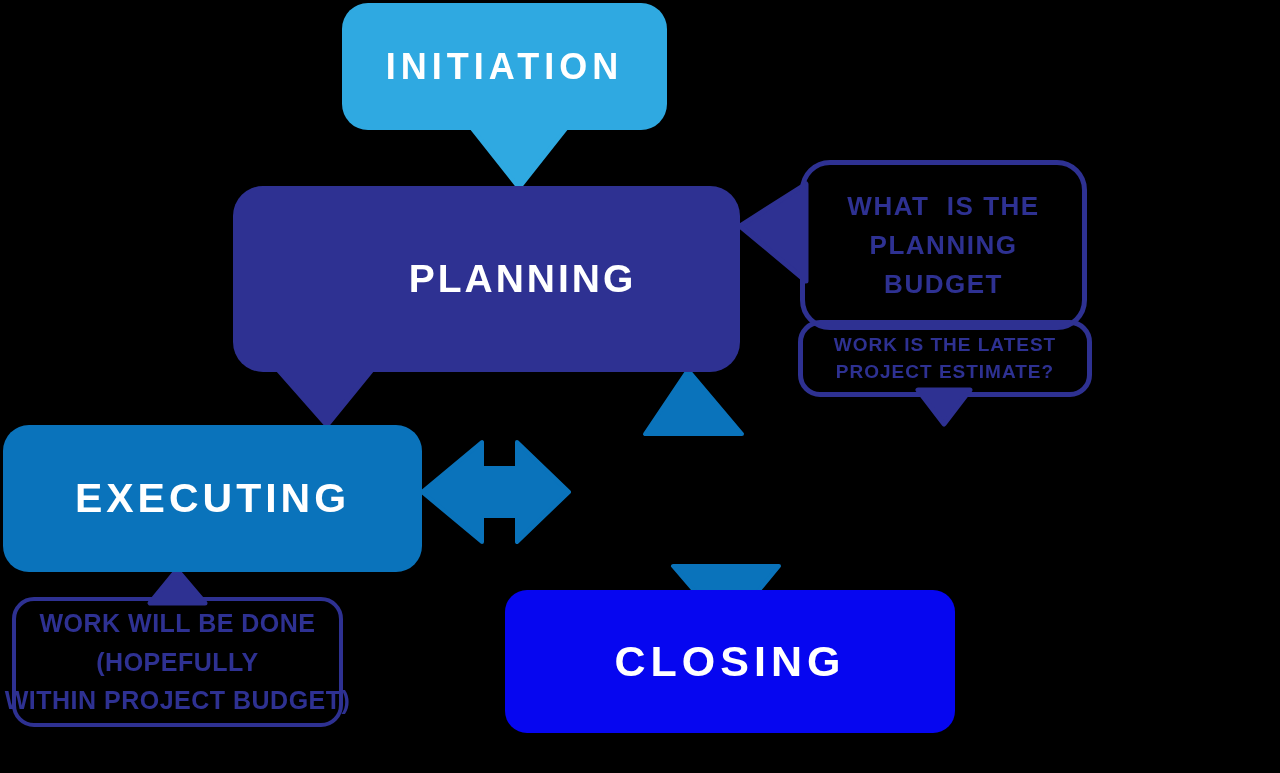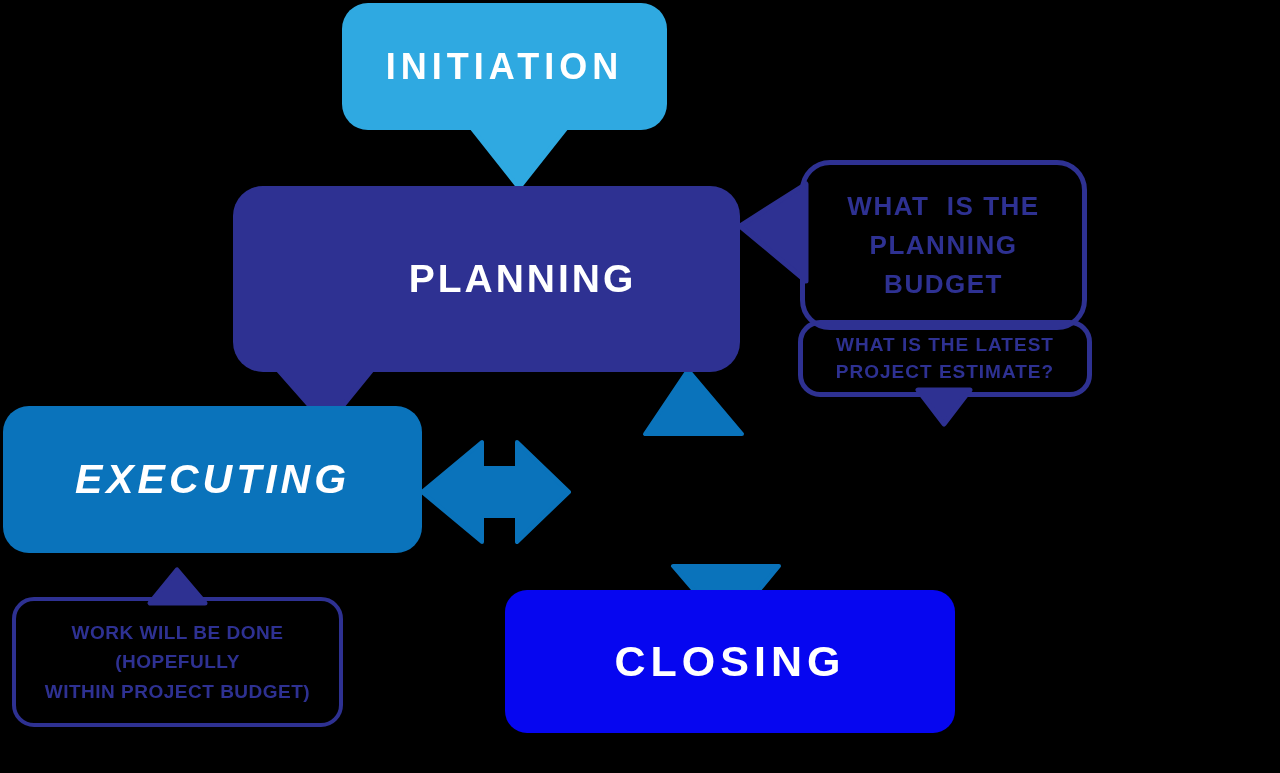--- a/index.html
+++ b/index.html
@@ -27,33 +27,33 @@
     box-sizing:border-box;font-weight:700;
   }
   .node{color:var(--text-light);}
   .callout{color:var(--navy);background:transparent;border:5px solid var(--navy);}
   .line{display:block;white-space:pre;}
 
   .initiation{left:342px;top:3px;width:325px;height:127px;border-radius:26px;
     background:var(--light-blue);font-size:36px;letter-spacing:5px;}
   .planning{left:233px;top:186px;width:507px;height:186px;border-radius:30px;
     background:var(--navy);font-size:39px;letter-spacing:3px;line-height:1.38;padding-left:72px;}
-  .executing{left:3px;top:406px;width:419px;height:147px;border-radius:26px;
-    background:var(--medium-blue);font-size:41px;letter-spacing:4px;font-style:italic;}
+  .executing{left:3px;top:425px;width:419px;height:147px;border-radius:26px;
+    background:var(--medium-blue);font-size:41px;letter-spacing:4px;}
   .monitoring{left:571px;top:430px;width:440px;height:140px;border-radius:26px;
     background:var(--medium-blue);font-size:35px;letter-spacing:2px;line-height:1.45;}
   .closing{left:505px;top:590px;width:450px;height:143px;border-radius:22px;
     background:var(--bright-blue);font-size:43px;letter-spacing:5px;}
 
   .budget{left:800px;top:132px;width:287px;height:170px;border-radius:30px;
     font-size:26px;letter-spacing:1.5px;line-height:1.5;margin-top:28px;}
   .estimate{left:798px;top:320px;width:294px;height:77px;border-radius:22px;
     font-size:19px;letter-spacing:1px;line-height:1.4;}
   .work{left:12px;top:597px;width:331px;height:130px;border-radius:22px;border-width:4px;
-    font-size:19px;letter-spacing:0.5px;line-height:1.55;justify-content:center;}
+    font-size:25px;letter-spacing:0.5px;line-height:1.55;justify-content:center;}
 </style>
 </head>
 <body>
 
 <div class="canvas">
 
   <svg class="connector-layer" viewBox="0 0 1280 773" xmlns="http://www.w3.org/2000/svg">
     <polygon class="fill-light" points="470,126 568,126 519,188"></polygon>
     <polygon class="fill-navy" points="275,366 375,366 327,425"></polygon>
     <polygon class="fill-mid" points="645,434 742,434 688,370"></polygon>
@@ -72,21 +72,21 @@
     <span class="line">PLANNING</span>
   </div>
 
   <div class="callout budget">
     <span class="line">WHAT  IS THE</span>
     <span class="line">PLANNING</span>
     <span class="line">BUDGET</span>
   </div>
 
   <div class="callout estimate">
-    <span class="line">WHAT IS THE LATEST</span>
+    <span class="line">WORK IS THE LATEST</span>
     <span class="line">PROJECT ESTIMATE?</span>
   </div>
 
   <div class="node executing">
     <span class="line">EXECUTING</span>
   </div>
 
 
   <div class="callout work">
     <span class="line">WORK WILL BE DONE</span>

